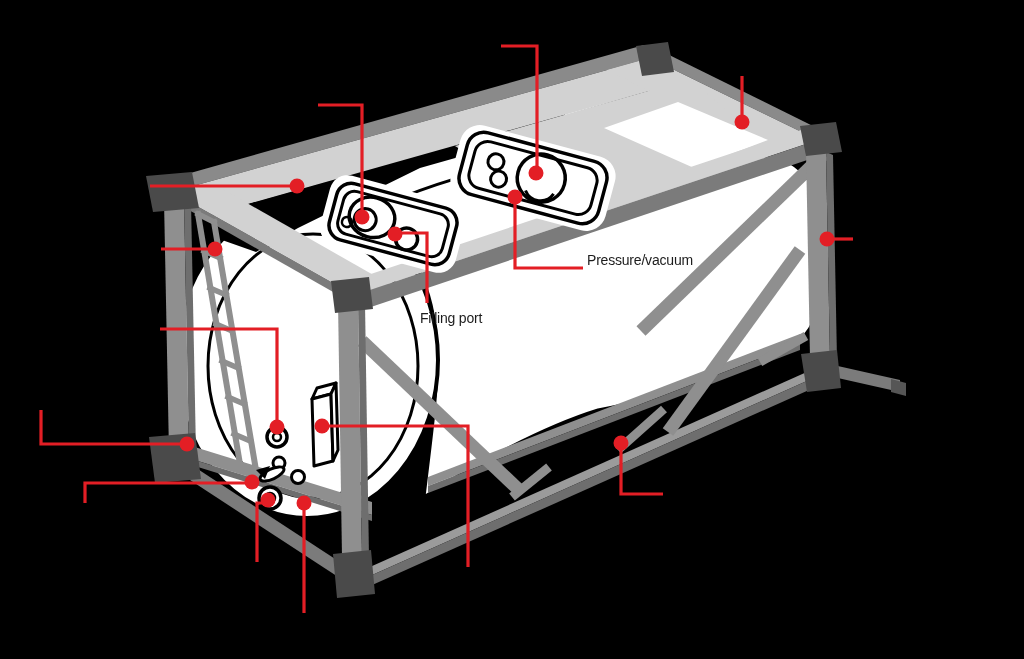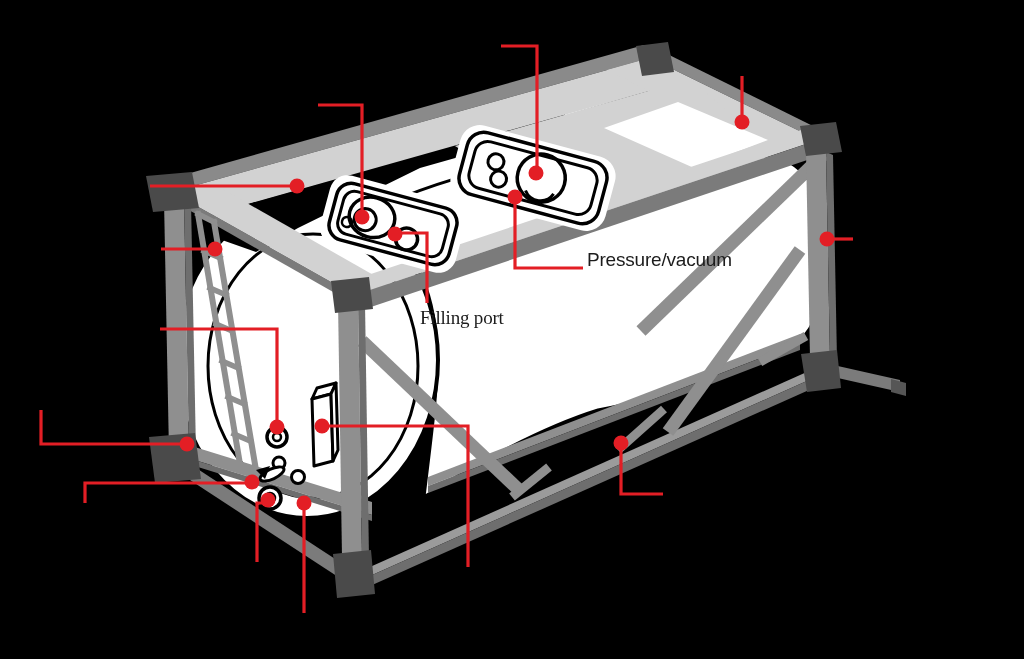--- a/index.html
+++ b/index.html
@@ -1,21 +1,21 @@
 <!DOCTYPE html>
 <html><head>
 <meta charset="utf-8">
 <style>
   html,body{margin:0;padding:0;background:#000;}
   .stage{position:relative;width:1024px;height:659px;background:var(--bg,#000);overflow:hidden;
          font-family:"Liberation Sans", sans-serif;}
   .stage svg{position:absolute;left:0;top:0;}
-  .diagram-label{position:absolute;color:var(--label,#1c1c1c);font-size:19px;line-height:20px;
+  .diagram-label{position:absolute;color:var(--label,#1c1c1c);font-size:14px;line-height:20px;
                  letter-spacing:-0.2px;white-space:nowrap;}
-  #label-filling-port{left:420px;top:308px;font-family:Liberation Serif, serif;}
+  #label-filling-port{left:420px;top:308px;}
   #label-pv{left:587px;top:250px;}
   
   .f-deck{fill:var(--deck)}
   .f-rim{fill:var(--rim)}
   .f-rim2{fill:var(--rim2)}
   .f-frame{fill:var(--frame)}
   .f-frame-d{fill:var(--frameDark)}
   .f-cast{fill:var(--cast)}
   .f-white{fill:var(--tank)}
   .f-black{fill:var(--ink)}

